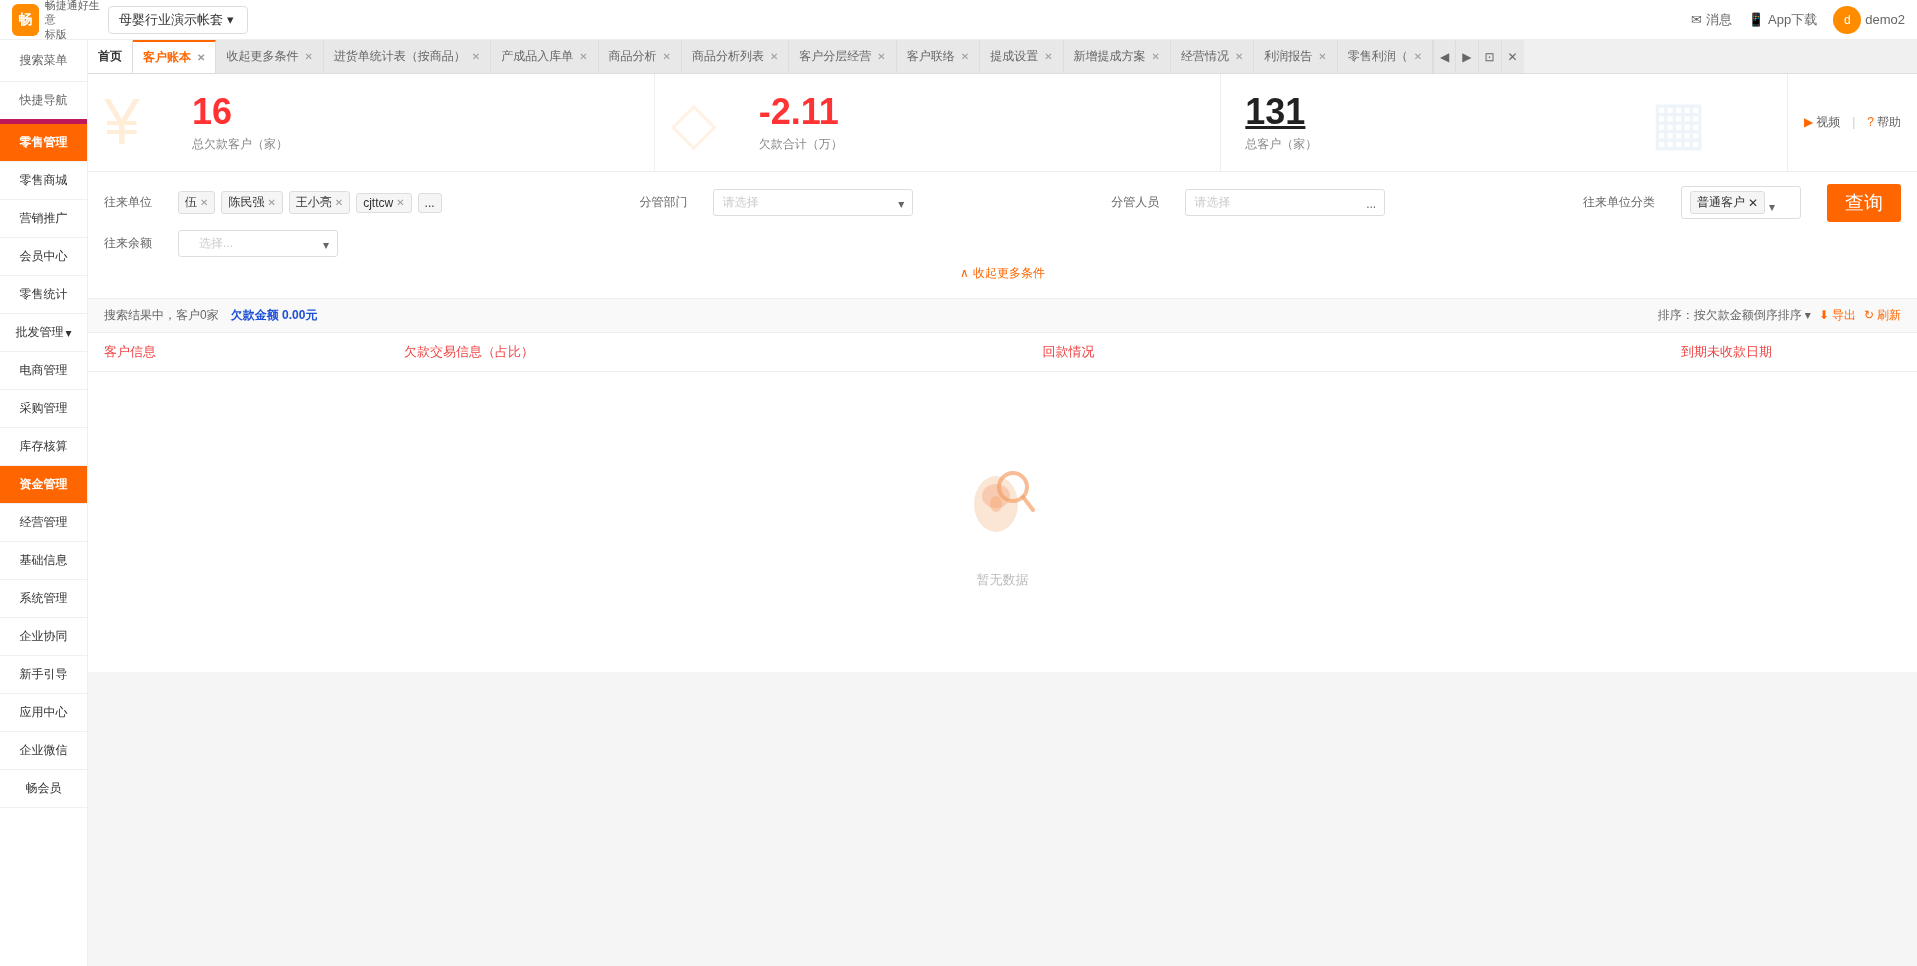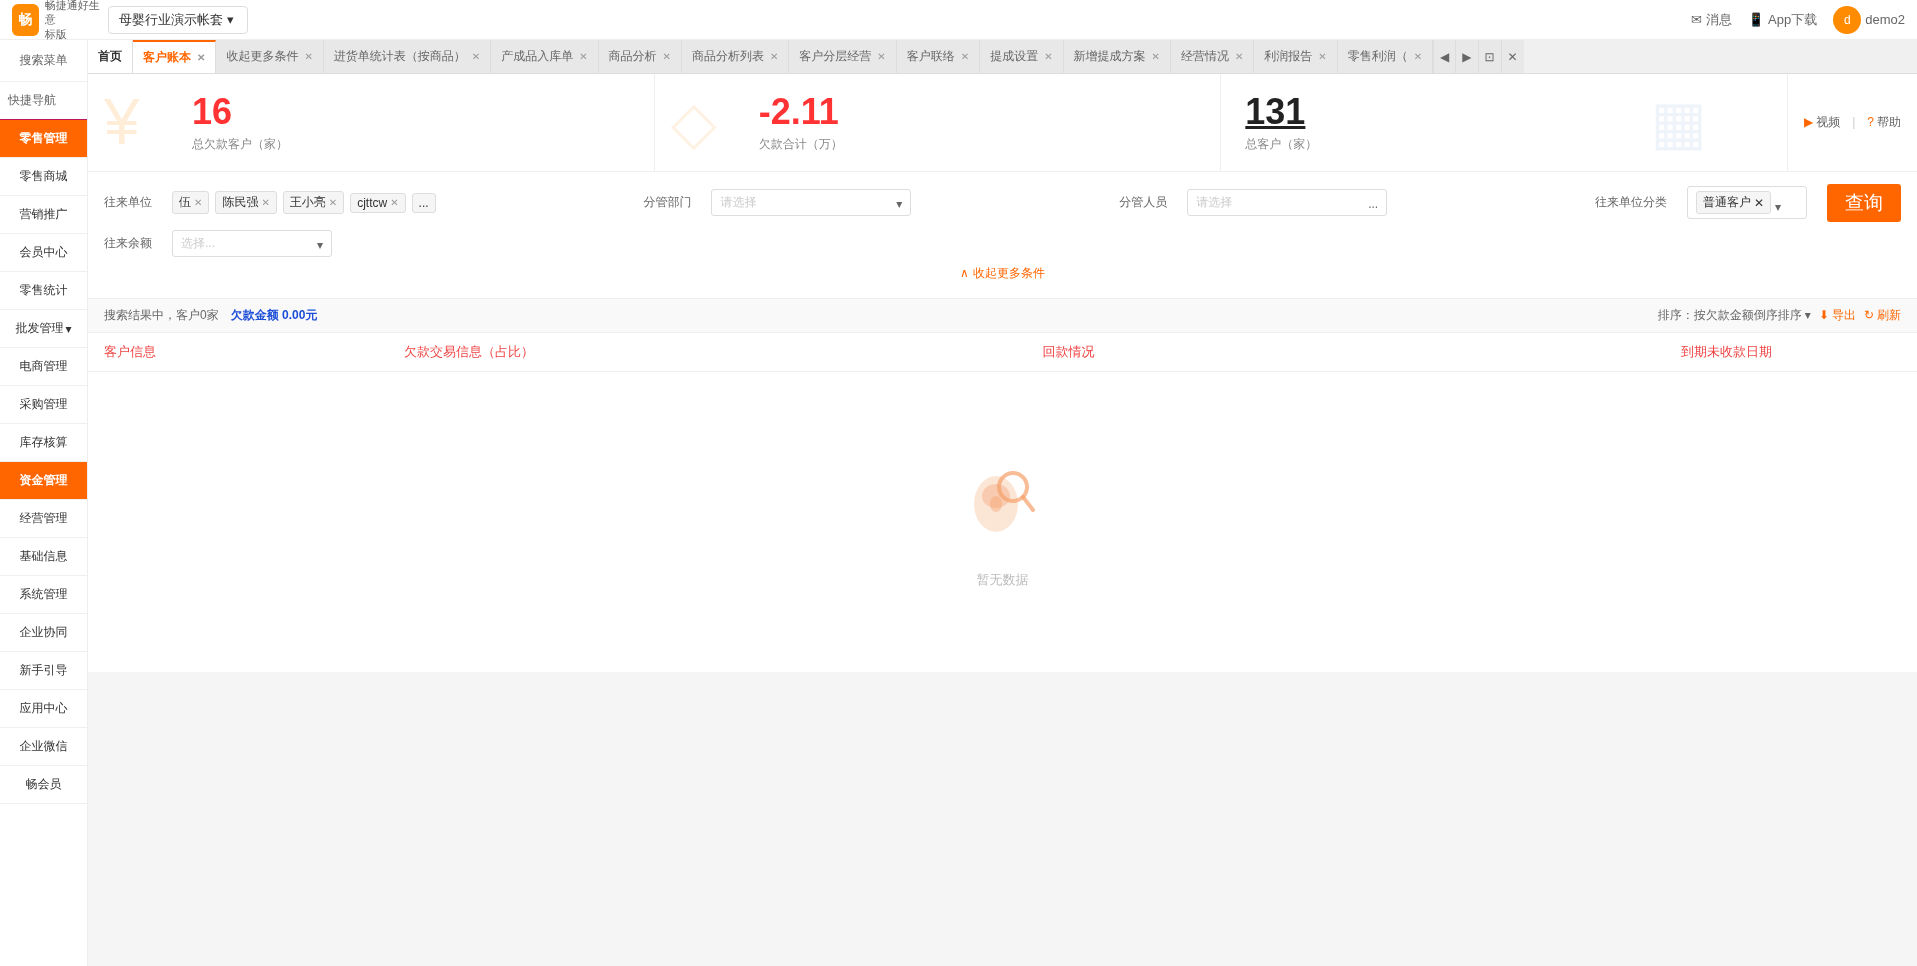--- a/index.html
+++ b/index.html
@@ -17,21 +17,21 @@
     .top-right { margin-left: auto; display: flex; align-items: center; gap: 16px; }
     .top-right-item { display: flex; align-items: center; gap: 4px; font-size: 13px; color: #666; cursor: pointer; }
     .avatar { width: 28px; height: 28px; border-radius: 50%; background: #ff8c00; display: flex; align-items: center; justify-content: center; color: white; font-size: 12px; }
 
     
     .main-layout { display: flex; flex: 1; overflow: hidden; }
 
     
     .sidebar { width: 88px; background: #fff; border-right: 1px solid #eee; display: flex; flex-direction: column; overflow-y: auto; flex-shrink: 0; }
     .sidebar-search { padding: 8px; text-align: center; font-size: 12px; color: #666; cursor: pointer; border-bottom: 1px solid #f0f0f0; padding-top: 12px; padding-bottom: 12px; }
-    .sidebar-nav { padding: 8px; text-align: left; font-size: 12px; color: #666; cursor: pointer; border-bottom: 1px solid #be185d; padding-top: 10px; padding-bottom: 10px; }
+    .sidebar-nav { padding: 8px; text-align: center; font-size: 12px; color: #666; cursor: pointer; border-bottom: 5px solid #be185d; padding-top: 10px; padding-bottom: 10px; }
     .sidebar-item { padding: 10px 6px; text-align: center; font-size: 12px; color: #333; cursor: pointer; border-bottom: 1px solid #f0f0f0; }
     .sidebar-item.active { background: #ff6600; color: white; font-weight: bold; }
     .sidebar-item-with-arrow { display: flex; align-items: center; justify-content: center; gap: 2px; }
 
     
     .content-area { flex: 1; display: flex; flex-direction: column; overflow: hidden; }
 
     
     .tab-bar { display: flex; align-items: center; background: #f0f0f0; height: 34px; flex-shrink: 0; border-bottom: 1px solid #ddd; overflow: hidden; }
     .tab { display: flex; align-items: center; padding: 0 10px; height: 34px; font-size: 12px; color: #666; cursor: pointer; border-right: 1px solid #ddd; white-space: nowrap; background: #e8e8e8; gap: 4px; }
@@ -46,21 +46,21 @@
     
     .stats-row { display: flex; background: white; margin: 0; border-bottom: 1px solid #eee; }
     .stat-card { flex: 1; padding: 18px 24px; display: flex; flex-direction: column; align-items: flex-start; position: relative; border-right: 1px solid #eee; }
     .stat-card:last-child { border-right: none; }
     .stat-number { font-size: 36px; font-weight: bold; color: #ff4444; line-height: 1.1; }
     .stat-label { font-size: 12px; color: #888; margin-top: 4px; }
     .video-help { margin-left: auto; display: flex; align-items: center; gap: 12px; font-size: 12px; color: #666; padding: 8px 16px; }
 
     
     .filter-area { background: white; padding: 12px 16px; border-bottom: 1px solid #eee; }
-    .filter-row { display: flex; align-items: center; gap: 20px; flex-wrap: wrap; margin-bottom: 8px; }
+    .filter-row { display: flex; align-items: center; gap: 26px; flex-wrap: wrap; margin-bottom: 8px; }
     .filter-label { font-size: 12px; color: #666; white-space: nowrap; }
     .filter-tags { display: flex; align-items: center; gap: 6px; flex-wrap: wrap; flex: 0 0 auto; }
     .filter-tag { display: flex; align-items: center; gap: 3px; background: #f5f5f5; border: 1px solid #ddd; border-radius: 3px; padding: 2px 6px; font-size: 12px; color: #333; }
     .filter-tag .remove { color: #999; cursor: pointer; font-size: 10px; }
     .filter-select { display: flex; align-items: flex-end; border: 1px solid #ddd; border-radius: 3px; padding: 4px 8px; font-size: 12px; color: #666; background: white; min-width: 120px; cursor: pointer; gap: 4px; }
     .filter-select-wide { min-width: 200px; }
     .category-tag { display: flex; align-items: center; gap: 3px; background: #f5f5f5; border: 1px solid #ddd; border-radius: 3px; padding: 2px 6px; font-size: 12px; color: #333; }
     .query-btn { background: #ff6600; color: white; border: none; border-radius: 3px; padding: 6px 18px; font-size: 19px; cursor: pointer; }
     .collapse-btn { display: flex; align-items: center; justify-content: center; gap: 4px; color: #ff6600; font-size: 12px; cursor: pointer; margin: 4px 0; }
 
@@ -279,21 +279,21 @@
                 <span>普通客户</span>
                 <span class="remove">✕</span>
               </div>
               <span>▾</span>
             </div>
             <button class="query-btn">查询</button>
           </div>
           <div class="filter-row">
             <span class="filter-label">往来余额</span>
             <div class="filter-select" style="min-width:160px;">
-              <span style="flex:1;color:#ccc;">选择...</span>
+              <span style="flex:1;color:#ccc;margin-left:12px;">选择...</span>
               <span>▾</span>
             </div>
           </div>
           <div class="collapse-btn">
             <span>∧</span>
             <span>收起更多条件</span>
           </div>
         </div>
 
         <div class="result-bar">

